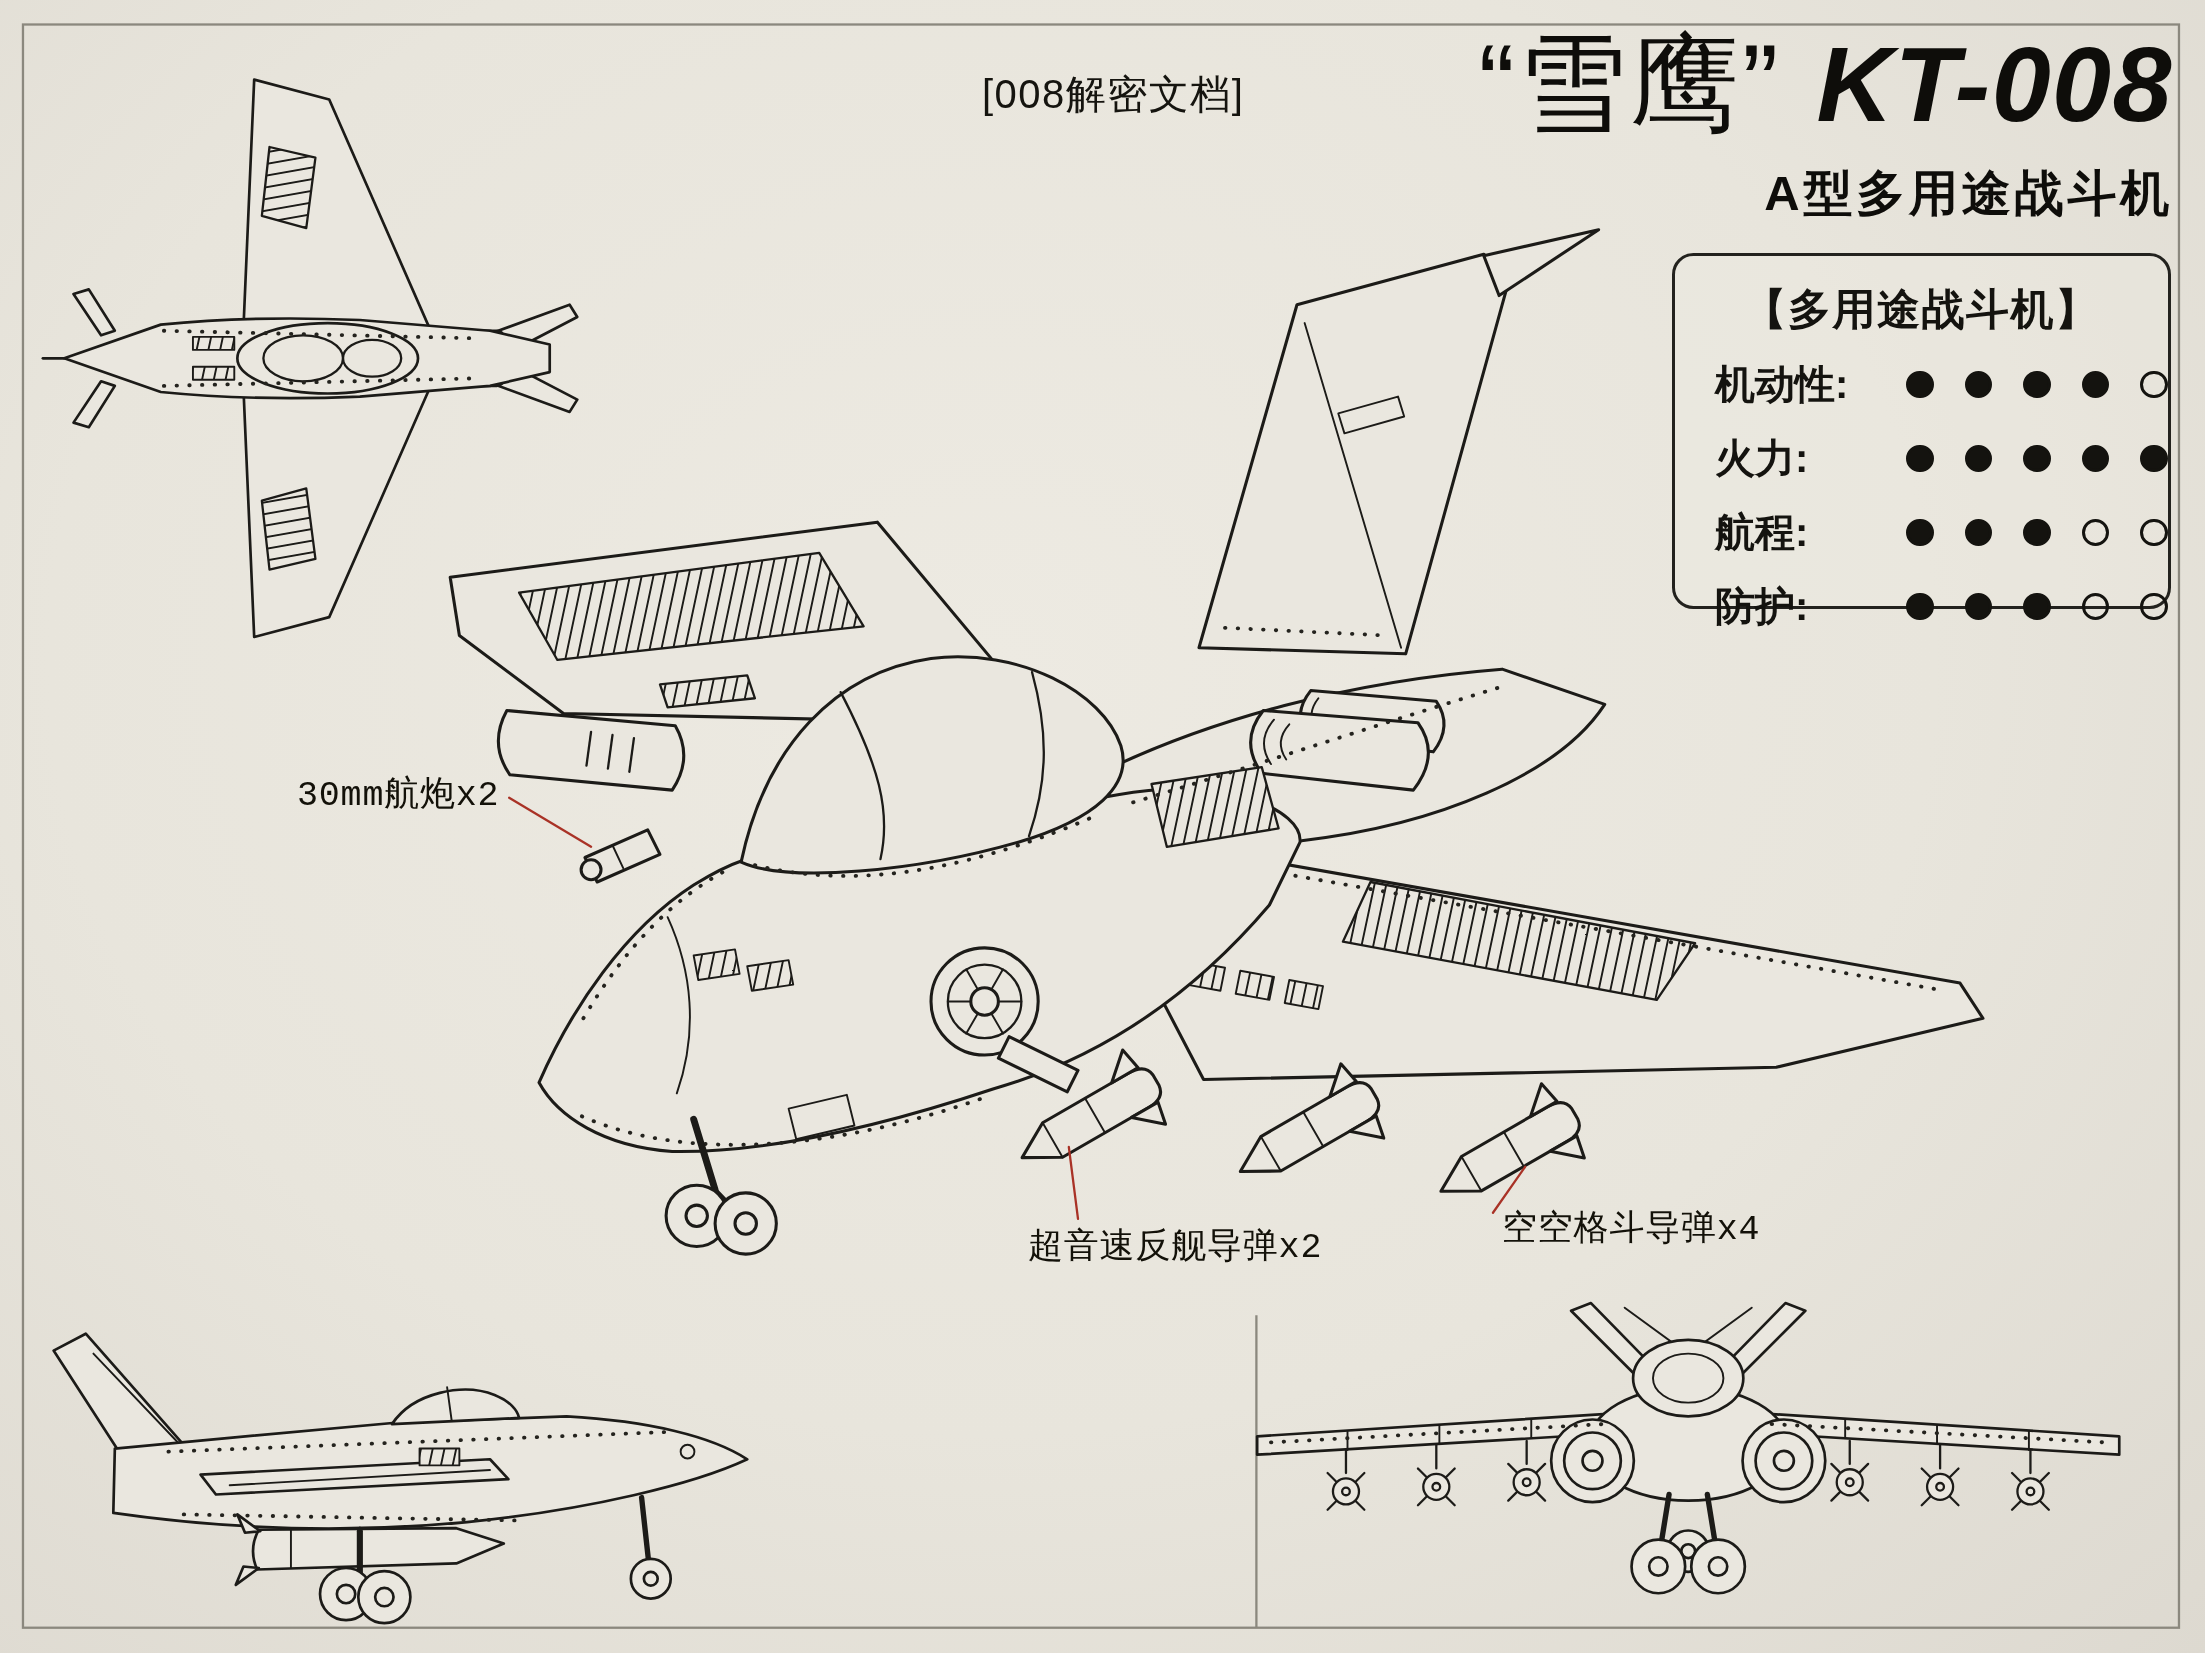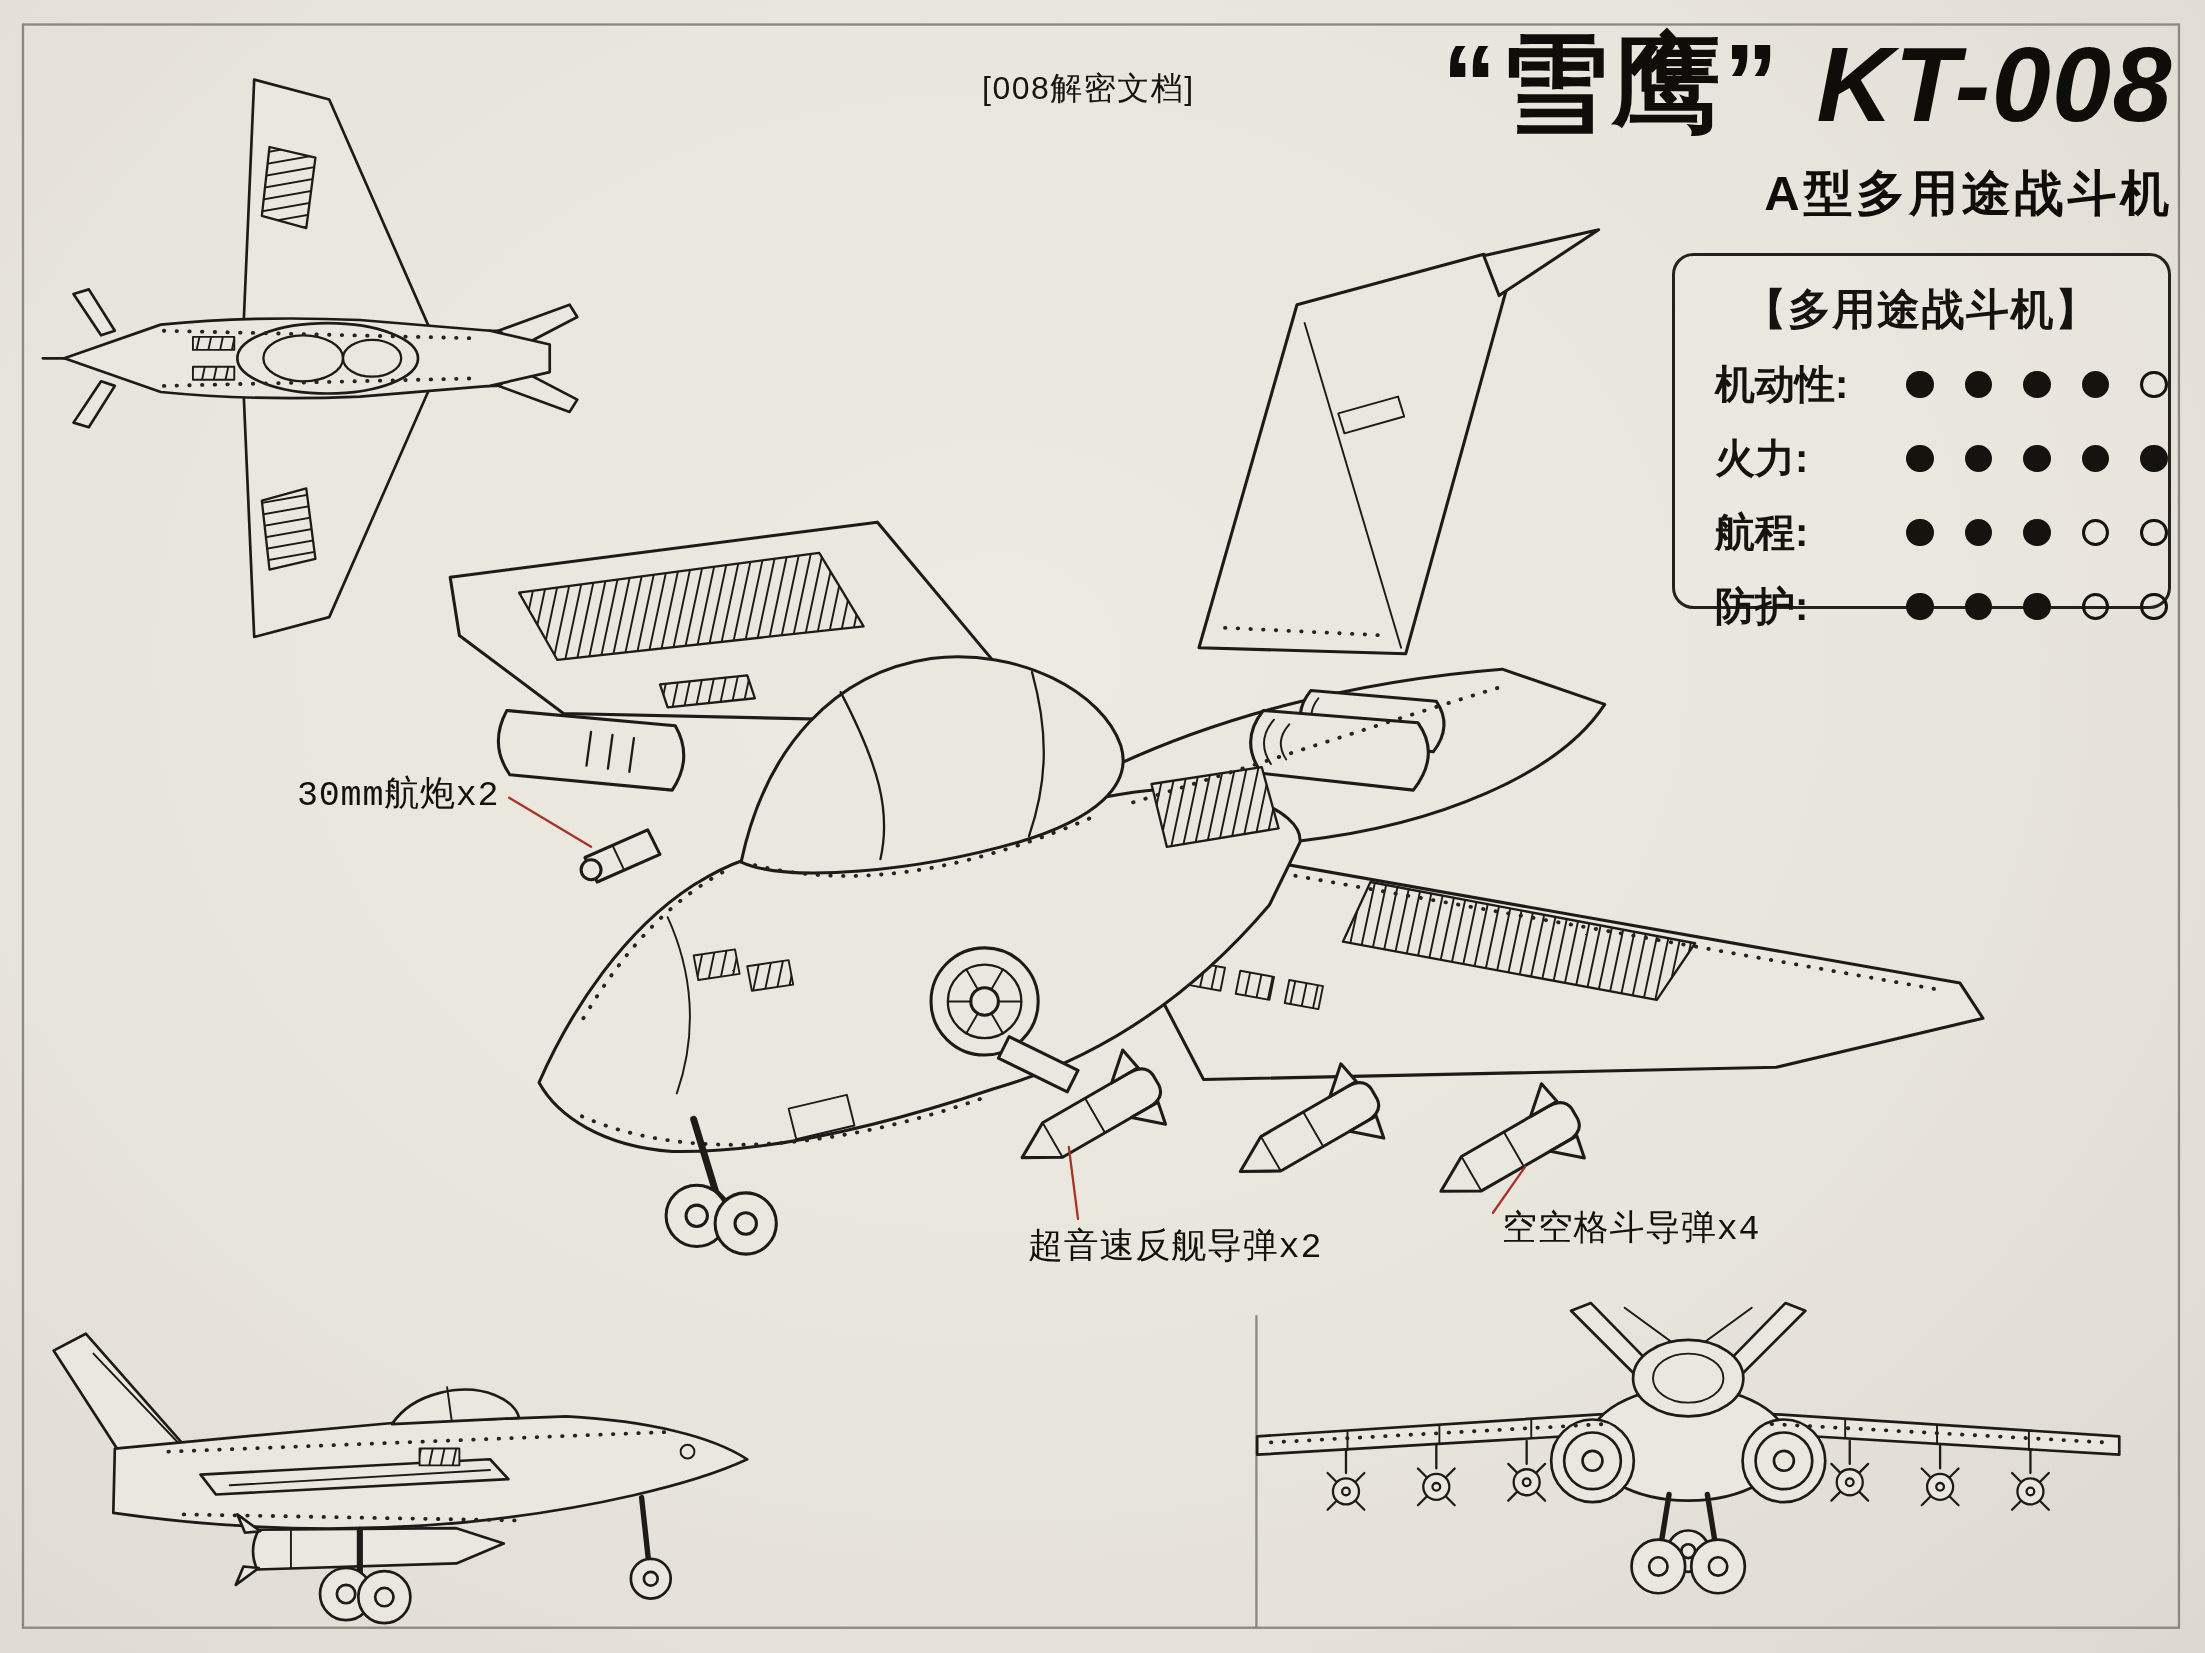--- a/index.html
+++ b/index.html
@@ -10,25 +10,25 @@
   }
   .sheet {
     position:relative; width:2205px; height:1654px; overflow:hidden;
     background: radial-gradient(ellipse at 45% 40%, #edeae2 0%, #e8e5dc 55%, #ddd9d0 100%);
   }
   .artwork { position:absolute; inset:0; }
   .rivet { fill:none; stroke:#24231e; stroke-width:5; stroke-linecap:round; stroke-dasharray:0.6 16; }
 
   .doc-tag {
     position:absolute; left:982px; top:67px;
-    font-size:32px; color:#15140f; letter-spacing:1.5px;
+    font-size:40px; color:#15140f; letter-spacing:1.5px;
   }
   .title-block { position:absolute; top:10.7px; right:32px; text-align:right; color:#0e0d0a; }
   .title-line { display:flex; align-items:baseline; justify-content:flex-end; gap:35px; }
-  .title-cn   { font-size:109px; font-weight:700; letter-spacing:3.1px; }
+  .title-cn   { font-size:109px; font-weight:400; letter-spacing:3.1px; }
   .title-code { font-size:106px; font-weight:800; letter-spacing:1.5px;font-style:italic; }
   .subtitle   { font-size:49px; font-weight:600; margin-top:3.1px; letter-spacing:3.8px; }
 
   .spec-box {
     position:absolute; right:34px; top:253px; width:499px; height:356px;
     border:3.8px solid #23221e; border-radius:21.4px; color:#14130f;
     background:rgba(238,235,227,0.35); padding-top:24.5px;
   }
   .spec-title { text-align:center; font-size:43px; font-weight:800; letter-spacing:1.5px; }
   .spec-rows { margin-top:9.2px; }

